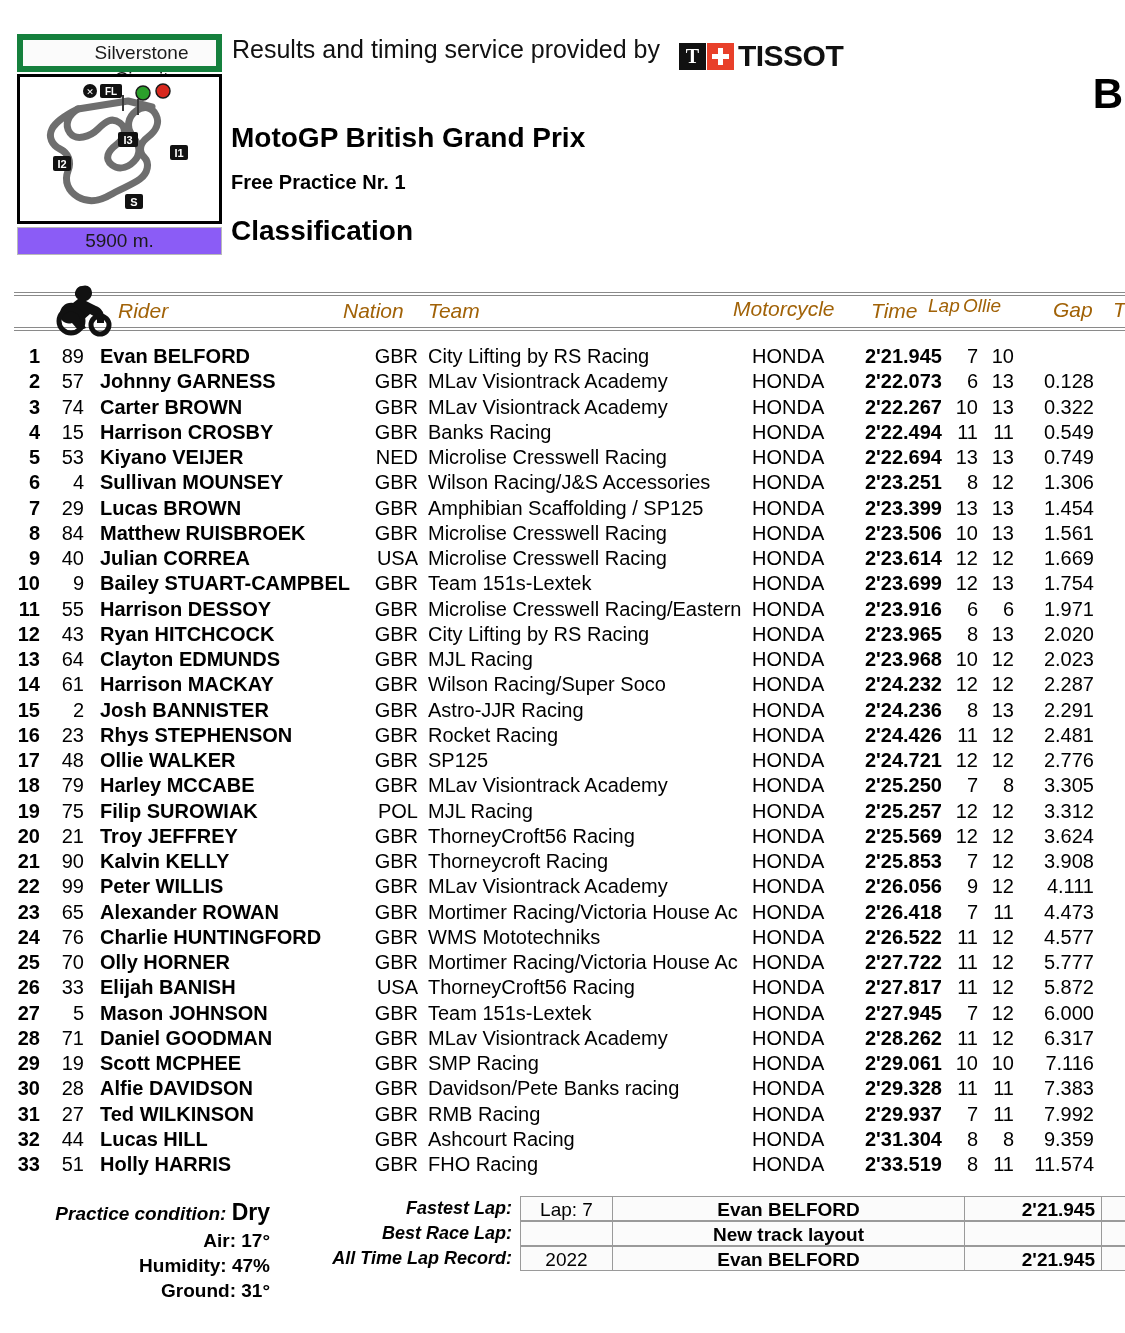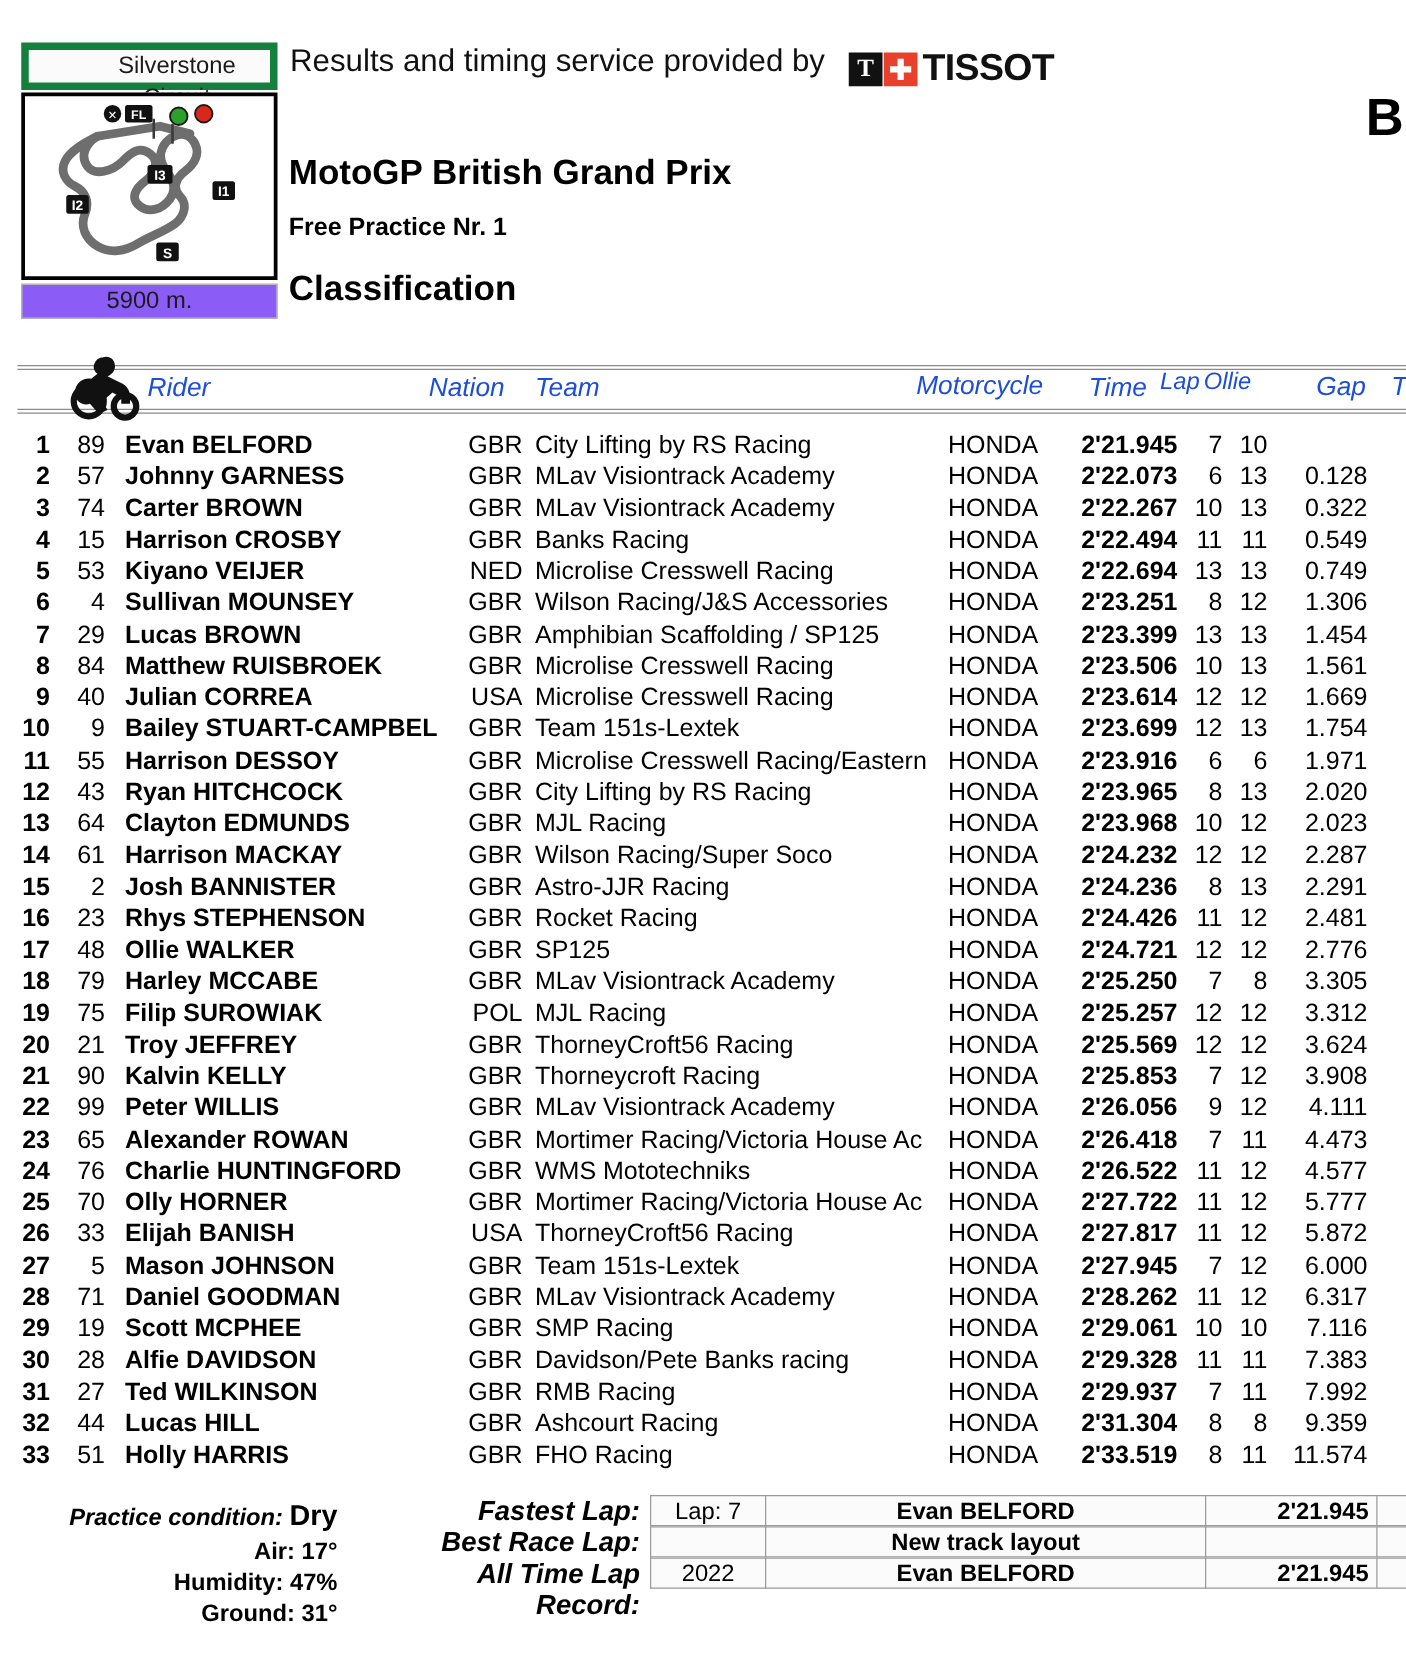--- a/index.html
+++ b/index.html
@@ -142,21 +142,21 @@
     border-bottom: 1px solid #8a8a8a;
     height: 2px;
   }
   .rule-top { top: 292px; }
   .rule-bottom { top: 327px; }
 
   .col-head {
     position: absolute;
     font-style: italic;
     font-size: 21px;
-    color: #1d4ed8;
+    color: #a16207;
     white-space: nowrap;
   }
   .rider-icon {
     position: absolute;
     left: 52px; top: 281px;
     width: 62px; height: 58px;
   }
 
   .rows {
     position: absolute;
@@ -173,21 +173,21 @@
     font-size: 20px;
     line-height: 25px;
     white-space: nowrap;
     overflow: hidden;
   }
   .c-pos     { left: 10px;  width: 30px;  text-align: right; font-weight: bold; }
   .c-num     { left: 52px;  width: 32px;  text-align: right; }
   .c-rider   { left: 100px; width: 258px; font-weight: bold; }
   .c-nation  { left: 358px; width: 60px;  text-align: right; }
   .c-team    { left: 428px; width: 320px; }
-  .c-bike    { left: 752px; width: 85px;  text-align: center; }
+  .c-bike    { left: 752px; width: 85px;  text-align: left; }
   .c-time    { left: 852px; width: 90px;  text-align: right; font-weight: bold; }
   .c-lap     { left: 948px; width: 30px;  text-align: right; }
   .c-total   { left: 984px; width: 30px;  text-align: right; }
   .c-gap     { left: 1030px; width: 64px; text-align: right; }
   .c-tprev   { left: 1100px; width: 64px; text-align: right; }
 
   
   .conditions {
     position: absolute;
     left: 0; top: 1198px;
@@ -202,21 +202,21 @@
   .records {
     position: absolute;
     left: 318px; top: 1196px;
     width: 807px;
   }
   .rec-row { position: relative; height: 25px; }
   .rec-label {
     position: absolute;
     left: 0; width: 194px;
     text-align: right;
-    font-size: 22px;
+    font-size: 18px;
     font-style: italic;
     font-weight: bold;
     line-height: 25px;
   }
   .rec-box {
     position: absolute;
     height: 25px;
     line-height: 25px;
     font-size: 19px;
     box-sizing: border-box;

